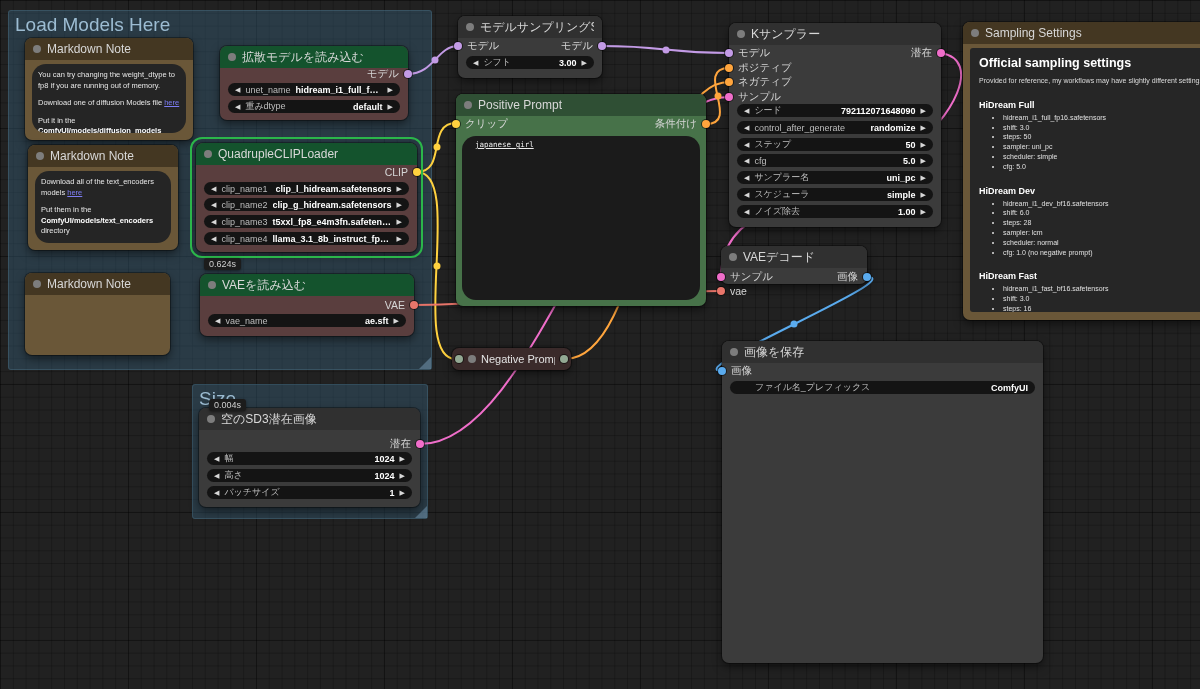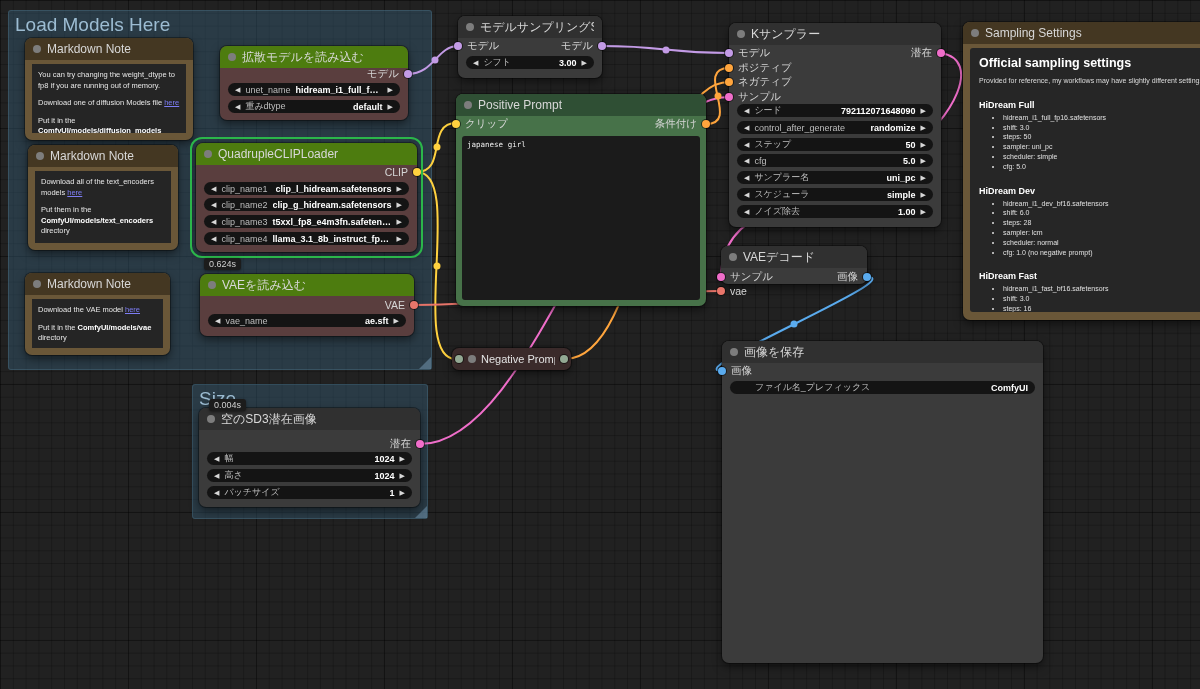--- a/index.html
+++ b/index.html
@@ -20,26 +20,26 @@
   #wires{position:absolute;left:0;top:0;z-index:1;}
   #wires path{fill:none;stroke-width:2;stroke-linecap:round;}
 
   .node{position:absolute;background:#3b3b3b;border-radius:7px;z-index:2;
         box-shadow:0 0 0 1px rgba(0,0,0,0.35),0 4px 10px rgba(0,0,0,0.5);}
   .titlebar{height:22px;display:flex;align-items:center;gap:6px;padding:0 8px;
         background:#303030;border-radius:7px 7px 0 0;}
   .tdot{width:8px;height:8px;border-radius:50%;background:#7d7d7d;flex:0 0 auto;}
   .ntitle{font-size:12px;color:#d8d8d8;white-space:nowrap;overflow:hidden;}
 
-  .n-red{background:#5a3e3e;}   .n-red .titlebar{background:#4d7c0f;}
+  .n-red{background:#5a3e3e;}   .n-red .titlebar{background:#14532d;}
   .n-green{background:#477249;} .n-green .titlebar{background:#2f4f34;}
   .n-note{background:#6a5738;}  .n-note .titlebar{background:#443722;}
 
   .note-body{position:absolute;left:7px;right:7px;top:26px;bottom:7px;background:#252525;
-        border-radius:0;padding:6px 6px;color:#e6e6e6;font-size:7.5px;line-height:1.4;overflow:hidden;}
+        border-radius:14px;padding:6px 6px;color:#e6e6e6;font-size:7.5px;line-height:1.4;overflow:hidden;}
   .note-body p{margin:0 0 7px 0;}
   .note-body a{color:#7d7df5;text-decoration:underline;}
   .note-body b{color:#ffffff;}
 
   .port{position:absolute;height:14px;display:flex;align-items:center;gap:5px;
         font-size:10.5px;color:#d6d6d6;white-space:nowrap;}
   .port.in{left:-4px;}
   .port.out{right:-4px;flex-direction:row-reverse;}
   .pdot{width:8px;height:8px;border-radius:50%;box-shadow:0 0 0 1px rgba(0,0,0,0.55);flex:0 0 auto;}
   .c-model{background:#c39be6;} .c-clip{background:#ffd23f;} .c-cond{background:#ffa53d;}
@@ -50,22 +50,22 @@
         display:flex;align-items:center;gap:5px;padding:0 7px;font-size:9px;white-space:nowrap;overflow:hidden;}
   .warr{color:#d8d8d8;font-size:7px;line-height:1;flex:0 0 auto;}
   .wlabel{color:#bdbdbd;flex:0 0 auto;}
   .wvalue{color:#ffffff;font-weight:bold;margin-left:auto;overflow:hidden;text-overflow:ellipsis;}
 
   .exec-outline{position:absolute;border:2px solid #2bb64a;border-radius:12px;z-index:2;pointer-events:none;}
   .badge{position:absolute;background:#1c1c1c;border-radius:3px;color:#cfcfcf;font-size:9px;
         padding:1px 5px;z-index:3;box-shadow:0 1px 3px rgba(0,0,0,0.5);margin-left:8px;}
 
   .prompt-text{position:absolute;left:6px;right:6px;top:42px;bottom:6px;background:#1b1b1b;
-        border-radius:3px;padding:4px 5px;color:#f0f0f0;font-size:7.5px;
-        font-family:"DejaVu Sans Mono",monospace;}
+        border-radius:14px;padding:4px 13px;color:#f0f0f0;font-size:7.5px;
+        font-family:"DejaVu Sans Mono",monospace;text-decoration:underline;}
 
   .collapsed-node{position:absolute;height:22px;background:#3a2a2a;border-radius:7px;z-index:2;
         display:flex;align-items:center;gap:5px;padding:0 3px;
         box-shadow:0 0 0 1px rgba(0,0,0,0.4),0 3px 8px rgba(0,0,0,0.5);}
   .collapsed-node .ntitle{font-size:11px;color:#e2e2e2;}
 
   .settings-body{position:absolute;left:7px;right:7px;top:26px;bottom:8px;background:#262626;
         border-radius:3px;padding:8px 9px;color:#e0e0e0;overflow:hidden;}
   .settings-body h1{font-size:12.5px;color:#ffffff;margin:0 0 6px 0;}
   .settings-body p{font-size:7px;margin:0 0 6px 0;line-height:1.4;color:#dddddd;}
@@ -189,24 +189,20 @@
       <span class="warr">▶</span>
     </div>
   </div>
   <div class="exec-outline" style="left:190px;top:137px;width:229px;height:117px;"></div>
   <div class="badge" style="left:196px;top:258px;">0.624s</div>
 
   <div class="node n-note" style="left:25px;top:273px;width:145px;height:82px;">
     <div class="titlebar">
       <span class="tdot"></span>
       <span class="ntitle">Markdown Note</span>
-    </div>
-    <div class="note-body">
-      <p><span>Download the VAE model </span><a href="#">here</a></p>
-      <p><span>Put it in the </span><b>ComfyUI/models/vae</b><span> directory</span></p>
     </div>
   </div>
 
   <div class="node n-red" style="left:200px;top:274px;width:214px;height:62px;">
     <div class="titlebar">
       <span class="tdot"></span>
       <span class="ntitle">VAEを読み込む</span>
     </div>
     <div class="port out" style="top:24px">
       <span class="pdot c-vae"></span>

